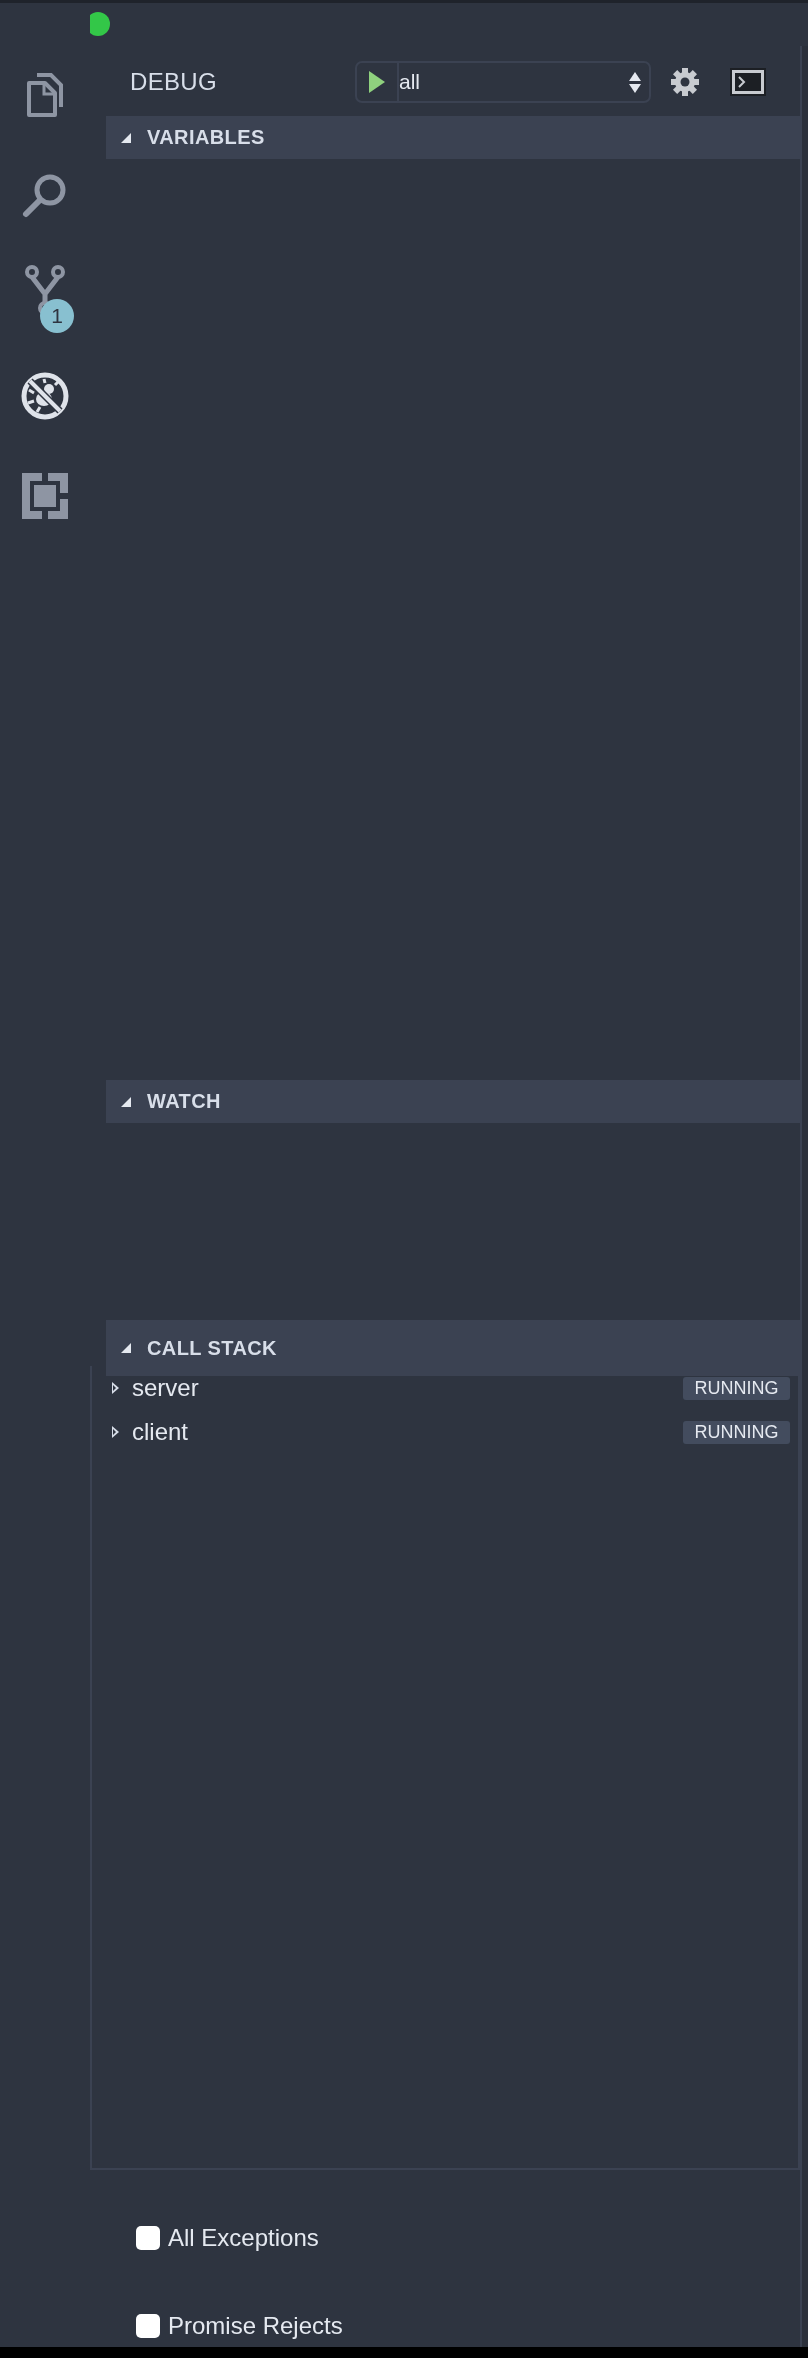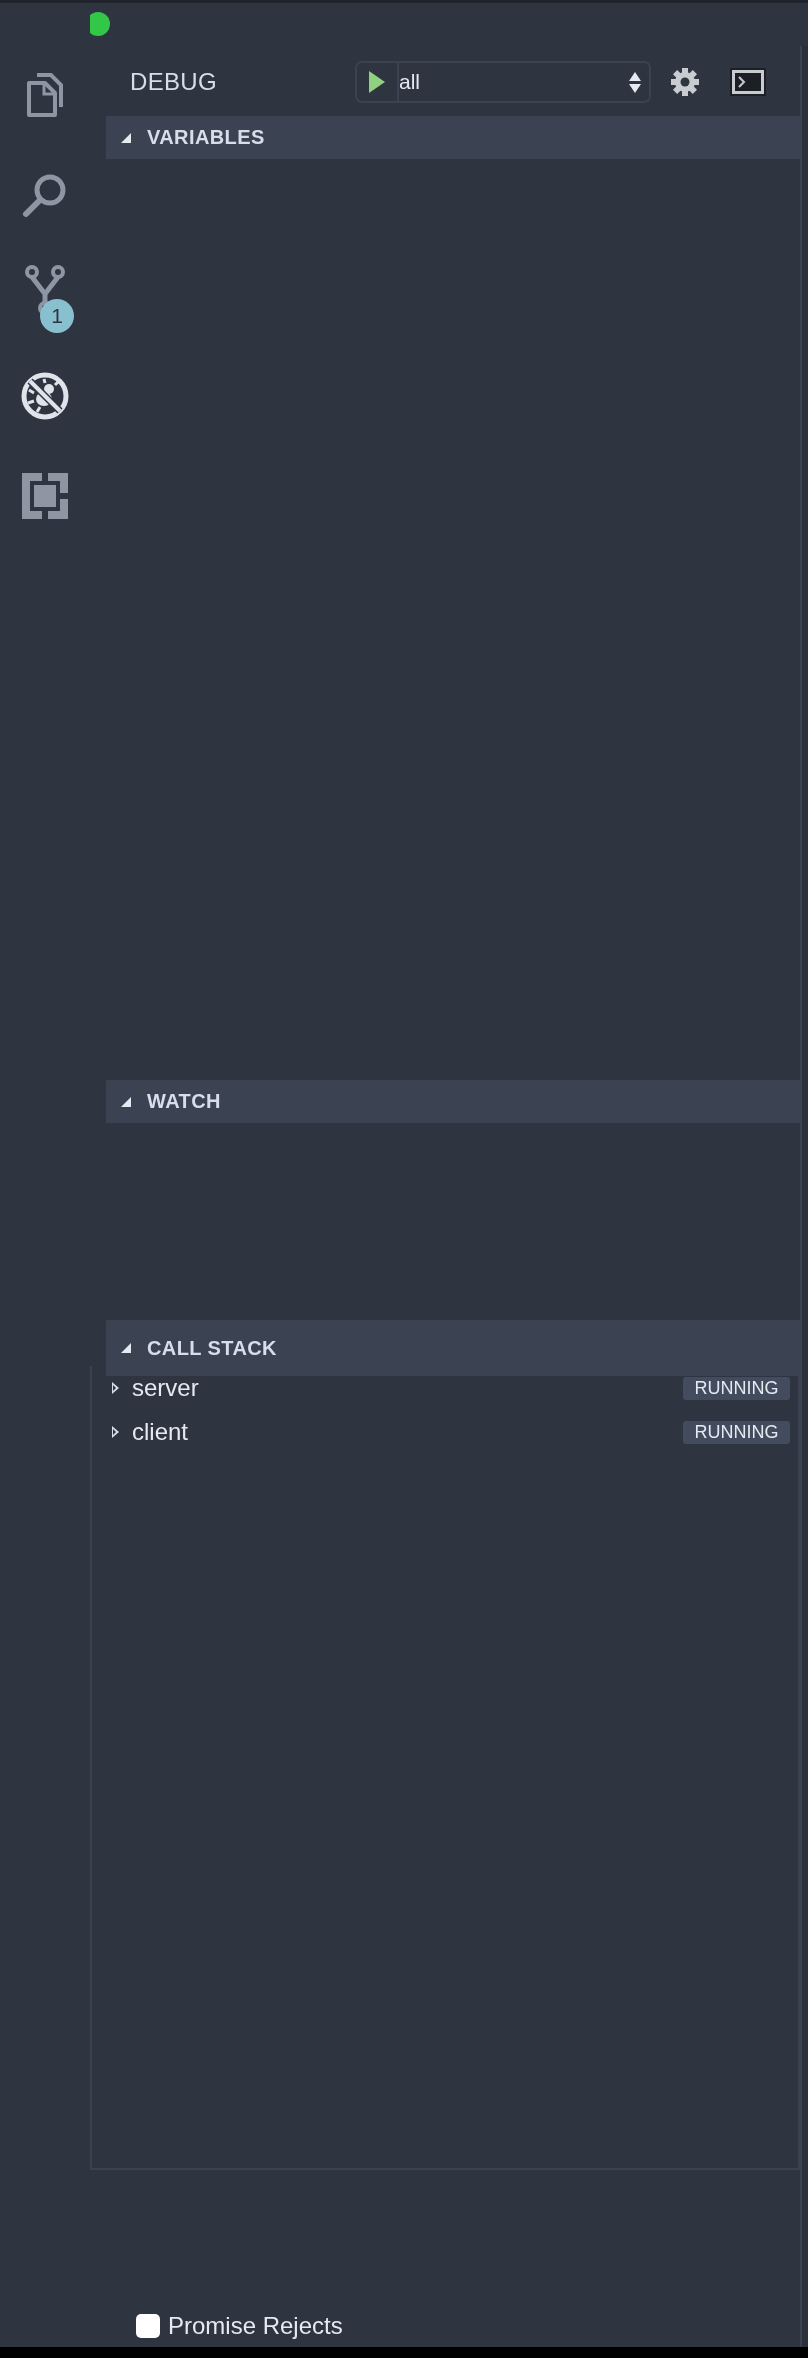--- a/index.html
+++ b/index.html
@@ -161,20 +161,24 @@
       <span class="state">RUNNING</span>
     </div>
     <div class="row" style="top:44px">
       <span class="chev"></span>
       <span class="name">client</span>
       <span class="state">RUNNING</span>
     </div>
   </div>
 
   <div class="sec-body" style="top:2170px;height:131px">
+    <div class="bp-row" style="top:0px">
+      <span class="cb"></span>
+      <span class="cb-label">All Exceptions</span>
+    </div>
     <div class="bp-row" style="top:88px">
       <span class="cb"></span>
       <span class="cb-label">Promise Rejects</span>
     </div>
   </div>
 </div>
 
 <div class="rightsash"></div>
 <div class="bottomstrip"></div>
 

